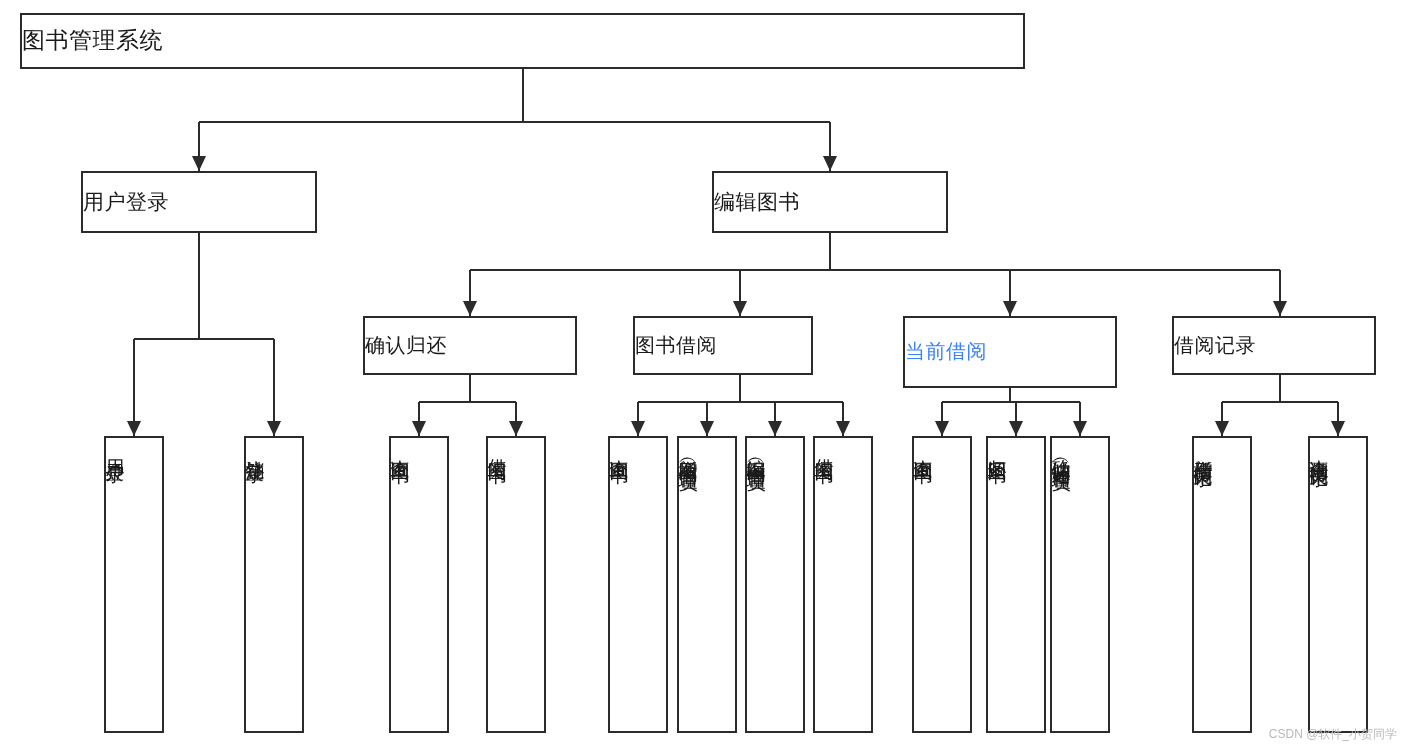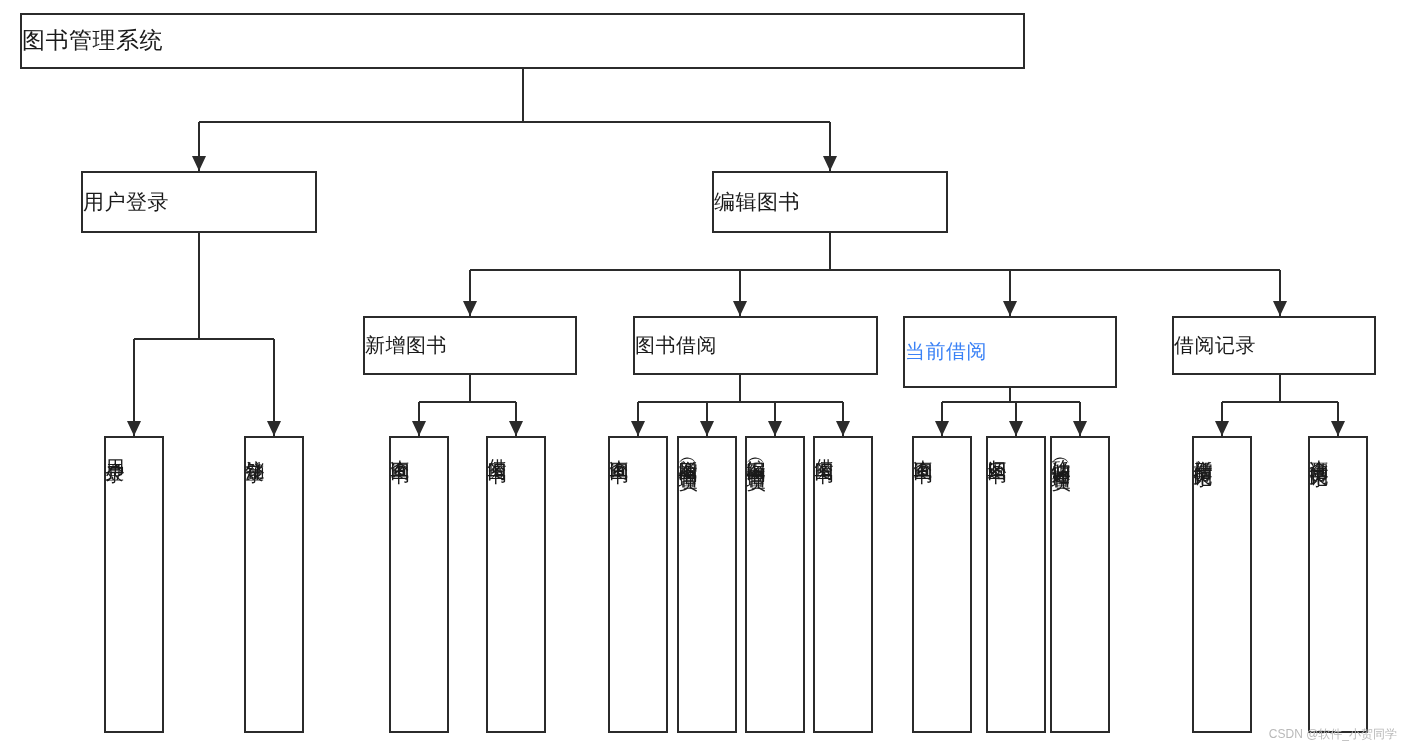--- a/index.html
+++ b/index.html
@@ -139,23 +139,23 @@
       <div class="node level-0 horizontal" style="left: 20px; top: 13px; width: 1005px; height: 56px; border-color: rgb(43, 43, 43); background: rgb(255, 255, 255); color: rgb(26, 26, 26);">
         <span class="label">图书管理系统</span>
       </div>
       <div class="node level-1 horizontal" style="left: 81px; top: 171px; width: 236px; height: 62px; border-color: rgb(43, 43, 43); background: rgb(255, 255, 255); color: rgb(26, 26, 26);">
         <span class="label">用户登录</span>
       </div>
       <div class="node level-1 horizontal" style="left: 712px; top: 171px; width: 236px; height: 62px; border-color: rgb(43, 43, 43); background: rgb(255, 255, 255); color: rgb(26, 26, 26);">
         <span class="label">编辑图书</span>
       </div>
       <div class="node level-2 horizontal" style="left: 363px; top: 316px; width: 214px; height: 59px; border-color: rgb(43, 43, 43); background: rgb(255, 255, 255); color: rgb(26, 26, 26);">
-        <span class="label">新增图书</span>
-      </div>
-      <div class="node level-2 horizontal" style="left: 633px; top: 316px; width: 245px; height: 59px; border-color: rgb(43, 43, 43); background: rgb(255, 255, 255); color: rgb(26, 26, 26);">
+        <span class="label">确认归还</span>
+      </div>
+      <div class="node level-2 horizontal" style="left: 633px; top: 316px; width: 180px; height: 59px; border-color: rgb(43, 43, 43); background: rgb(255, 255, 255); color: rgb(26, 26, 26);">
         <span class="label">图书借阅</span>
       </div>
       <div class="node level-2 horizontal" style="left: 903px; top: 316px; width: 214px; height: 72px; border-color: rgb(43, 43, 43); background: rgb(255, 255, 255); color: #3b82f6;">
         <span class="label">当前借阅</span>
       </div>
       <div class="node level-2 horizontal" style="left: 1172px; top: 316px; width: 204px; height: 59px; border-color: rgb(43, 43, 43); background: rgb(255, 255, 255); color: rgb(26, 26, 26);">
         <span class="label">借阅记录</span>
       </div>
       <div class="node level-3 vertical" style="left: 104px; top: 436px; width: 60px; height: 297px; border-color: rgb(43, 43, 43); background: rgb(255, 255, 255); color: rgb(26, 26, 26);">
         <span class="label">用户登录</span>

